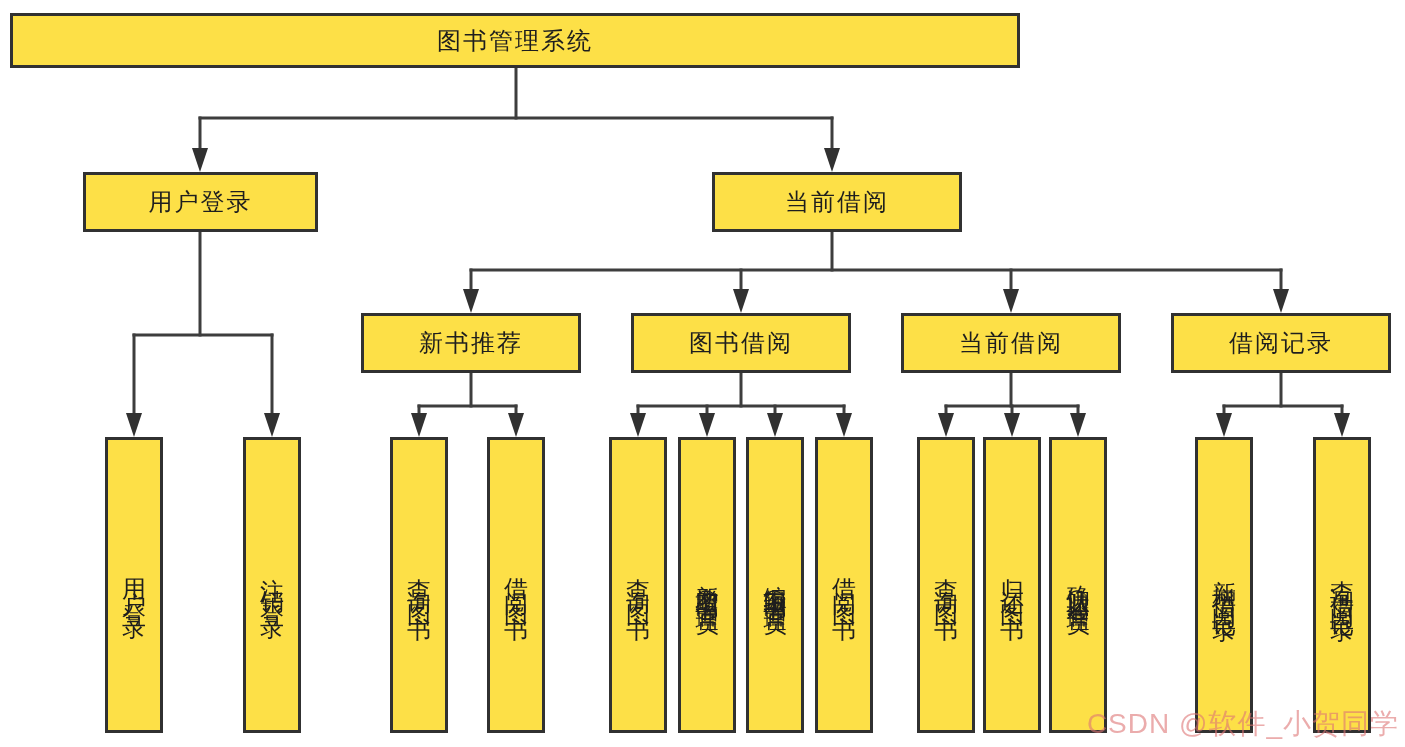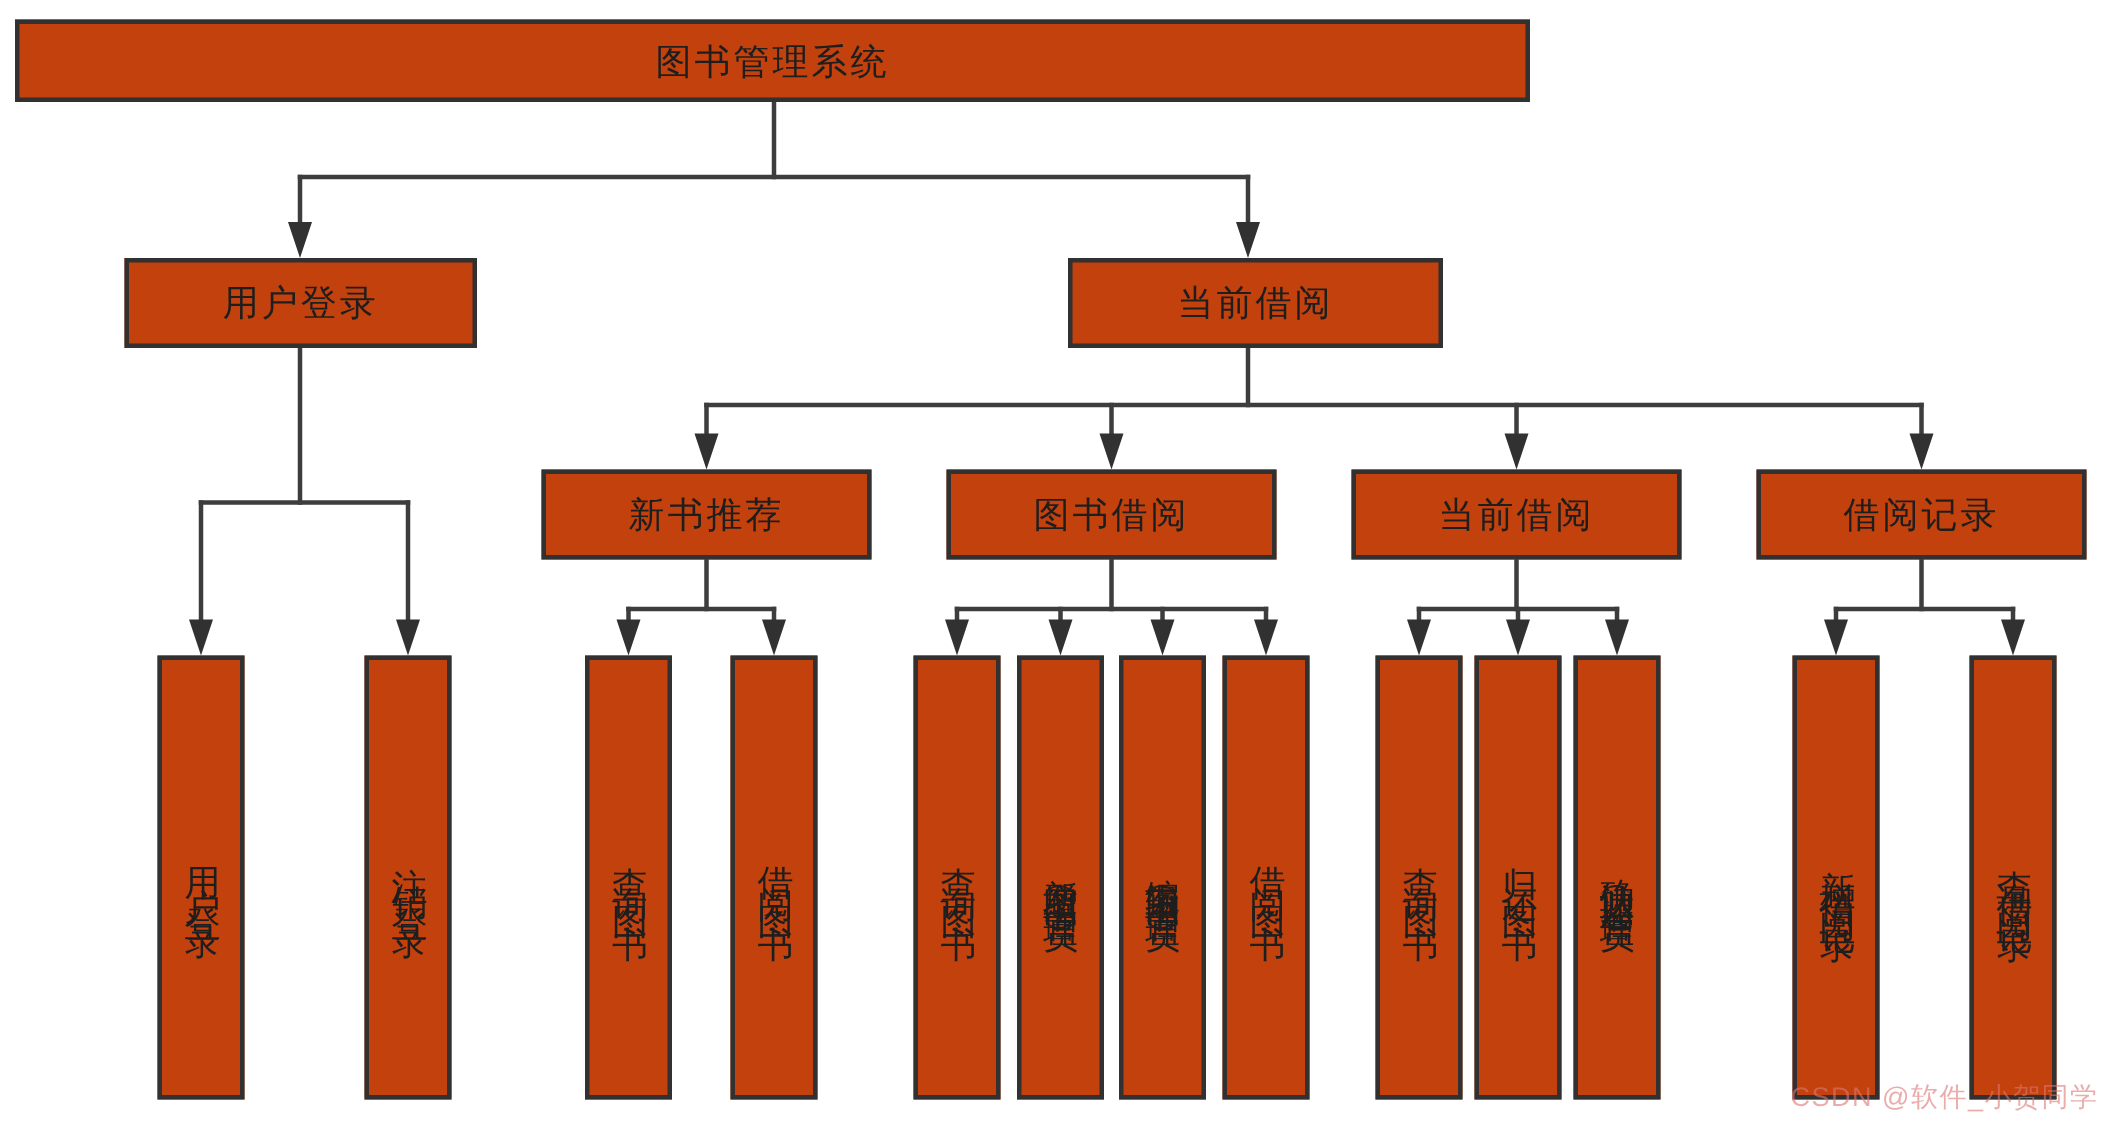--- a/index.html
+++ b/index.html
@@ -8,21 +8,21 @@
     width:1405px; height:747px;
     background:#ffffff;
     font-family:"Liberation Sans", sans-serif;
     overflow:hidden;
   }
   .connectors { position:absolute; left:0; top:0; width:1405px; height:747px; }
   .box {
     position:absolute;
     box-sizing:border-box;
     border:3px solid #313131;
-    background:#c2410c;
+    background:#fde047;
     display:flex; align-items:center; justify-content:center;
     color:#1e1e1e;
   }
   .hlabel { font-size:24px; letter-spacing:2px; white-space:nowrap; }
   .root  { left:10px;  top:13px;  width:1010px; height:55px; }
   .lv2a  { left:83px;  top:172px; width:235px;  height:60px; }
   .lv2b  { left:712px; top:172px; width:250px;  height:60px; }
   .lv3   { top:313px; width:220px; height:60px; }
   .lv3a { left:361px; } .lv3b { left:631px; } .lv3c { left:901px; } .lv3d { left:1171px; }
   .leafbox { top:437px; width:58px; height:296px; }
@@ -38,21 +38,21 @@
   .sp4  { letter-spacing:4px; font-size:23px; }
   .lf1  { left:105px; }  .lf2  { left:243px; }
   .lf3  { left:390px; }  .lf4  { left:487px; }
   .lf5  { left:609px; }  .lf6  { left:678px; }
   .lf7  { left:746px; }  .lf8  { left:815px; }
   .lf9  { left:917px; }  .lf10 { left:983px; }  .lf11 { left:1049px; }
   .lf12 { left:1195px; } .lf13 { left:1313px; }
   .watermark {
     position:absolute;
     right:6px; bottom:4px;
-    font-size:18px;
+    font-size:28px;
     letter-spacing:1px;
     color:rgba(222,116,116,0.60);
     white-space:nowrap;
     z-index:5;
   }
 </style>
 </head>
 <body>
 
 <div class="canvas">

